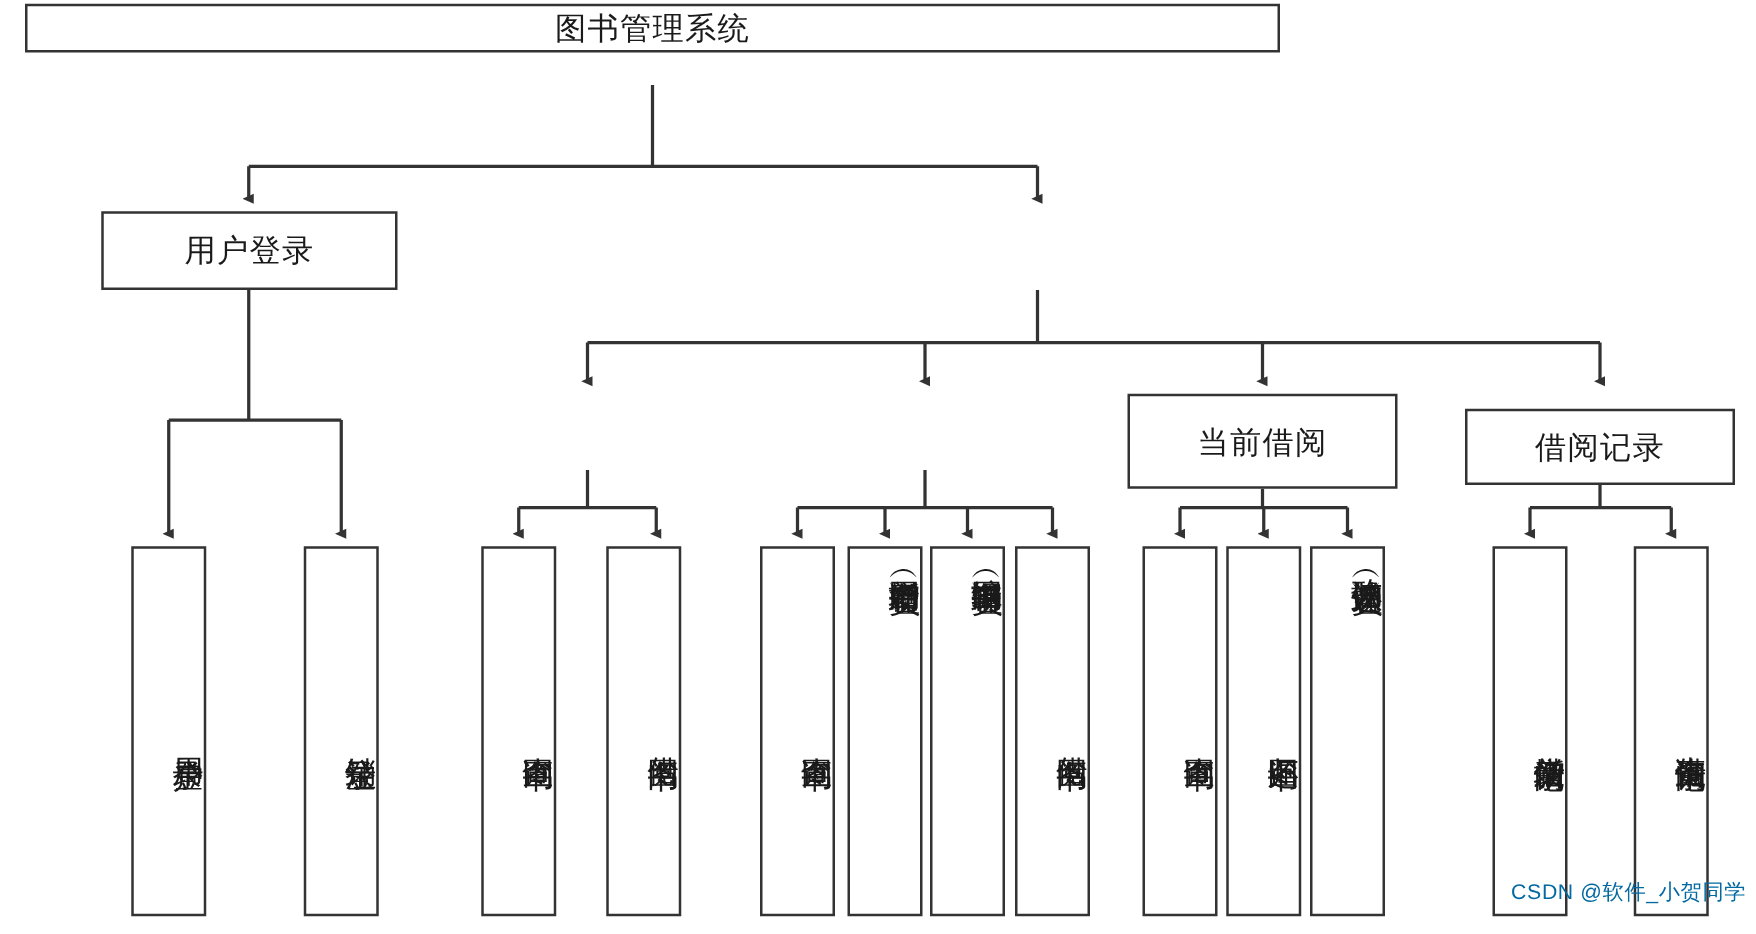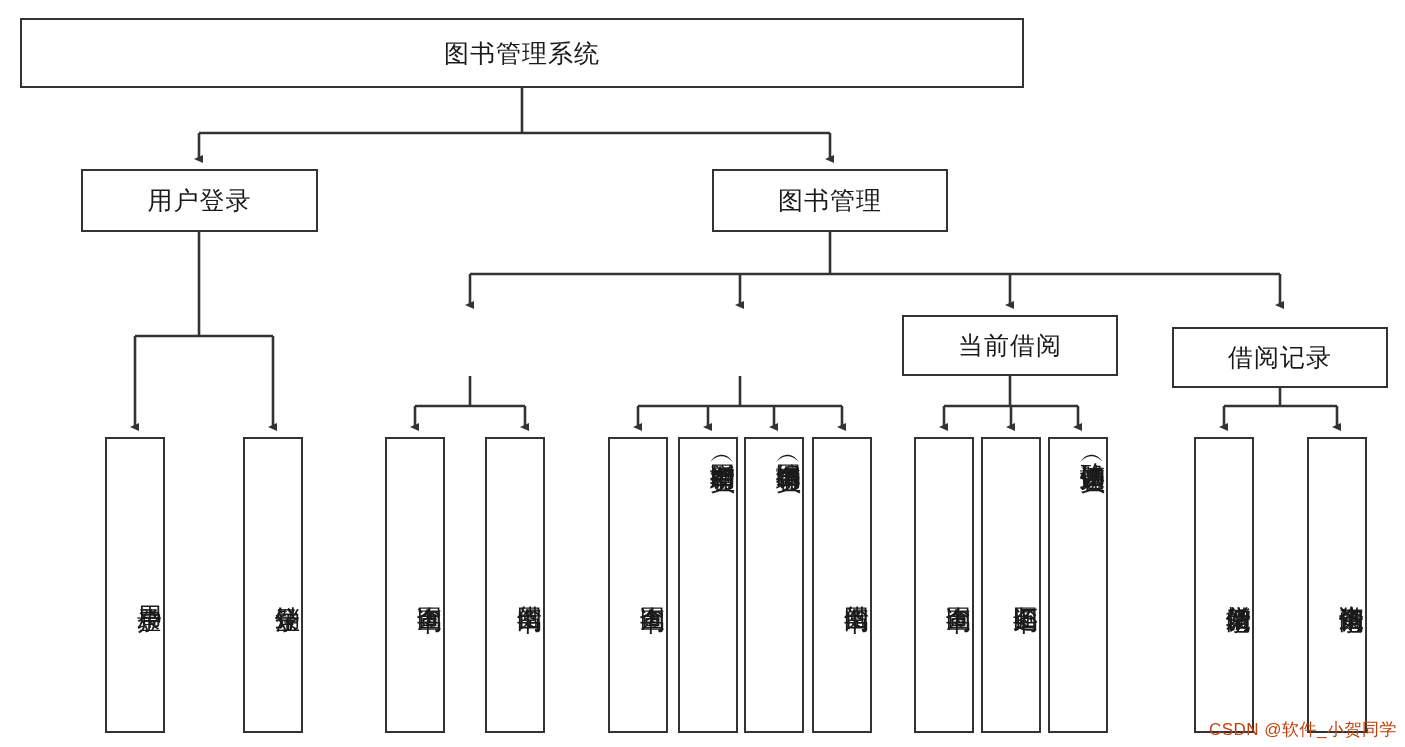--- a/index.html
+++ b/index.html
@@ -51,23 +51,23 @@
   .node.vert.tall-text {
     justify-content: flex-start;
     padding-top: 4px;
   }
   .node .txt {
     white-space: pre;
   }
   #watermark {
     position: absolute;
     right: 8px;
-    bottom: 6px;
+    bottom: 22px;
     font-size: 17px;
-    color: #c2410c;
+    color: #0369a1;
     letter-spacing: 0.5px;
     white-space: nowrap;
     margin-left: 18px;
   }
 </style>
 </head>
 <body>
 
 <div id="canvas">
 
@@ -114,32 +114,29 @@
       <path d="M1011,406 L1011,427" marker-end="url(#arrow)"></path>
       <path d="M1078,406 L1078,427" marker-end="url(#arrow)"></path>
 
       <path d="M1280,376 L1280,406"></path>
       <path d="M1224,406 L1337,406"></path>
       <path d="M1224,406 L1224,427" marker-end="url(#arrow)"></path>
       <path d="M1337,406 L1337,427" marker-end="url(#arrow)"></path>
     </g>
   </svg>
 
-  <div class="node horiz" style="left:20px;top:18px;width:1004px;height:70px;">
+  <div class="node horiz" style="left:20px;top:3px;width:1004px;height:39px;">
     <span class="txt">图书管理系统</span>
   </div>
 
   <div class="node horiz" style="left:81px;top:169px;width:237px;height:63px;">
     <span class="txt">用户登录</span>
   </div>
-  <div class="node horiz" style="left:712px;top:169px;width:236px;height:63px;">
-    <span class="txt">图书管理</span>
-  </div>
 
-  <div class="node horiz" style="left:902px;top:315px;width:216px;height:61px;">
+  <div class="node horiz" style="left:902px;top:315px;width:216px;height:76px;">
     <span class="txt">当前借阅</span>
   </div>
   <div class="node horiz" style="left:1172px;top:315px;width:216px;height:61px;margin-top:12px;">
     <span class="txt">借阅记录</span>
   </div>
 
   <div class="node vert" style="left:105px;top:437px;width:60px;height:296px;">
     <span class="txt">用户登录</span>
   </div>
   <div class="node vert" style="left:243px;top:437px;width:60px;height:296px;">

